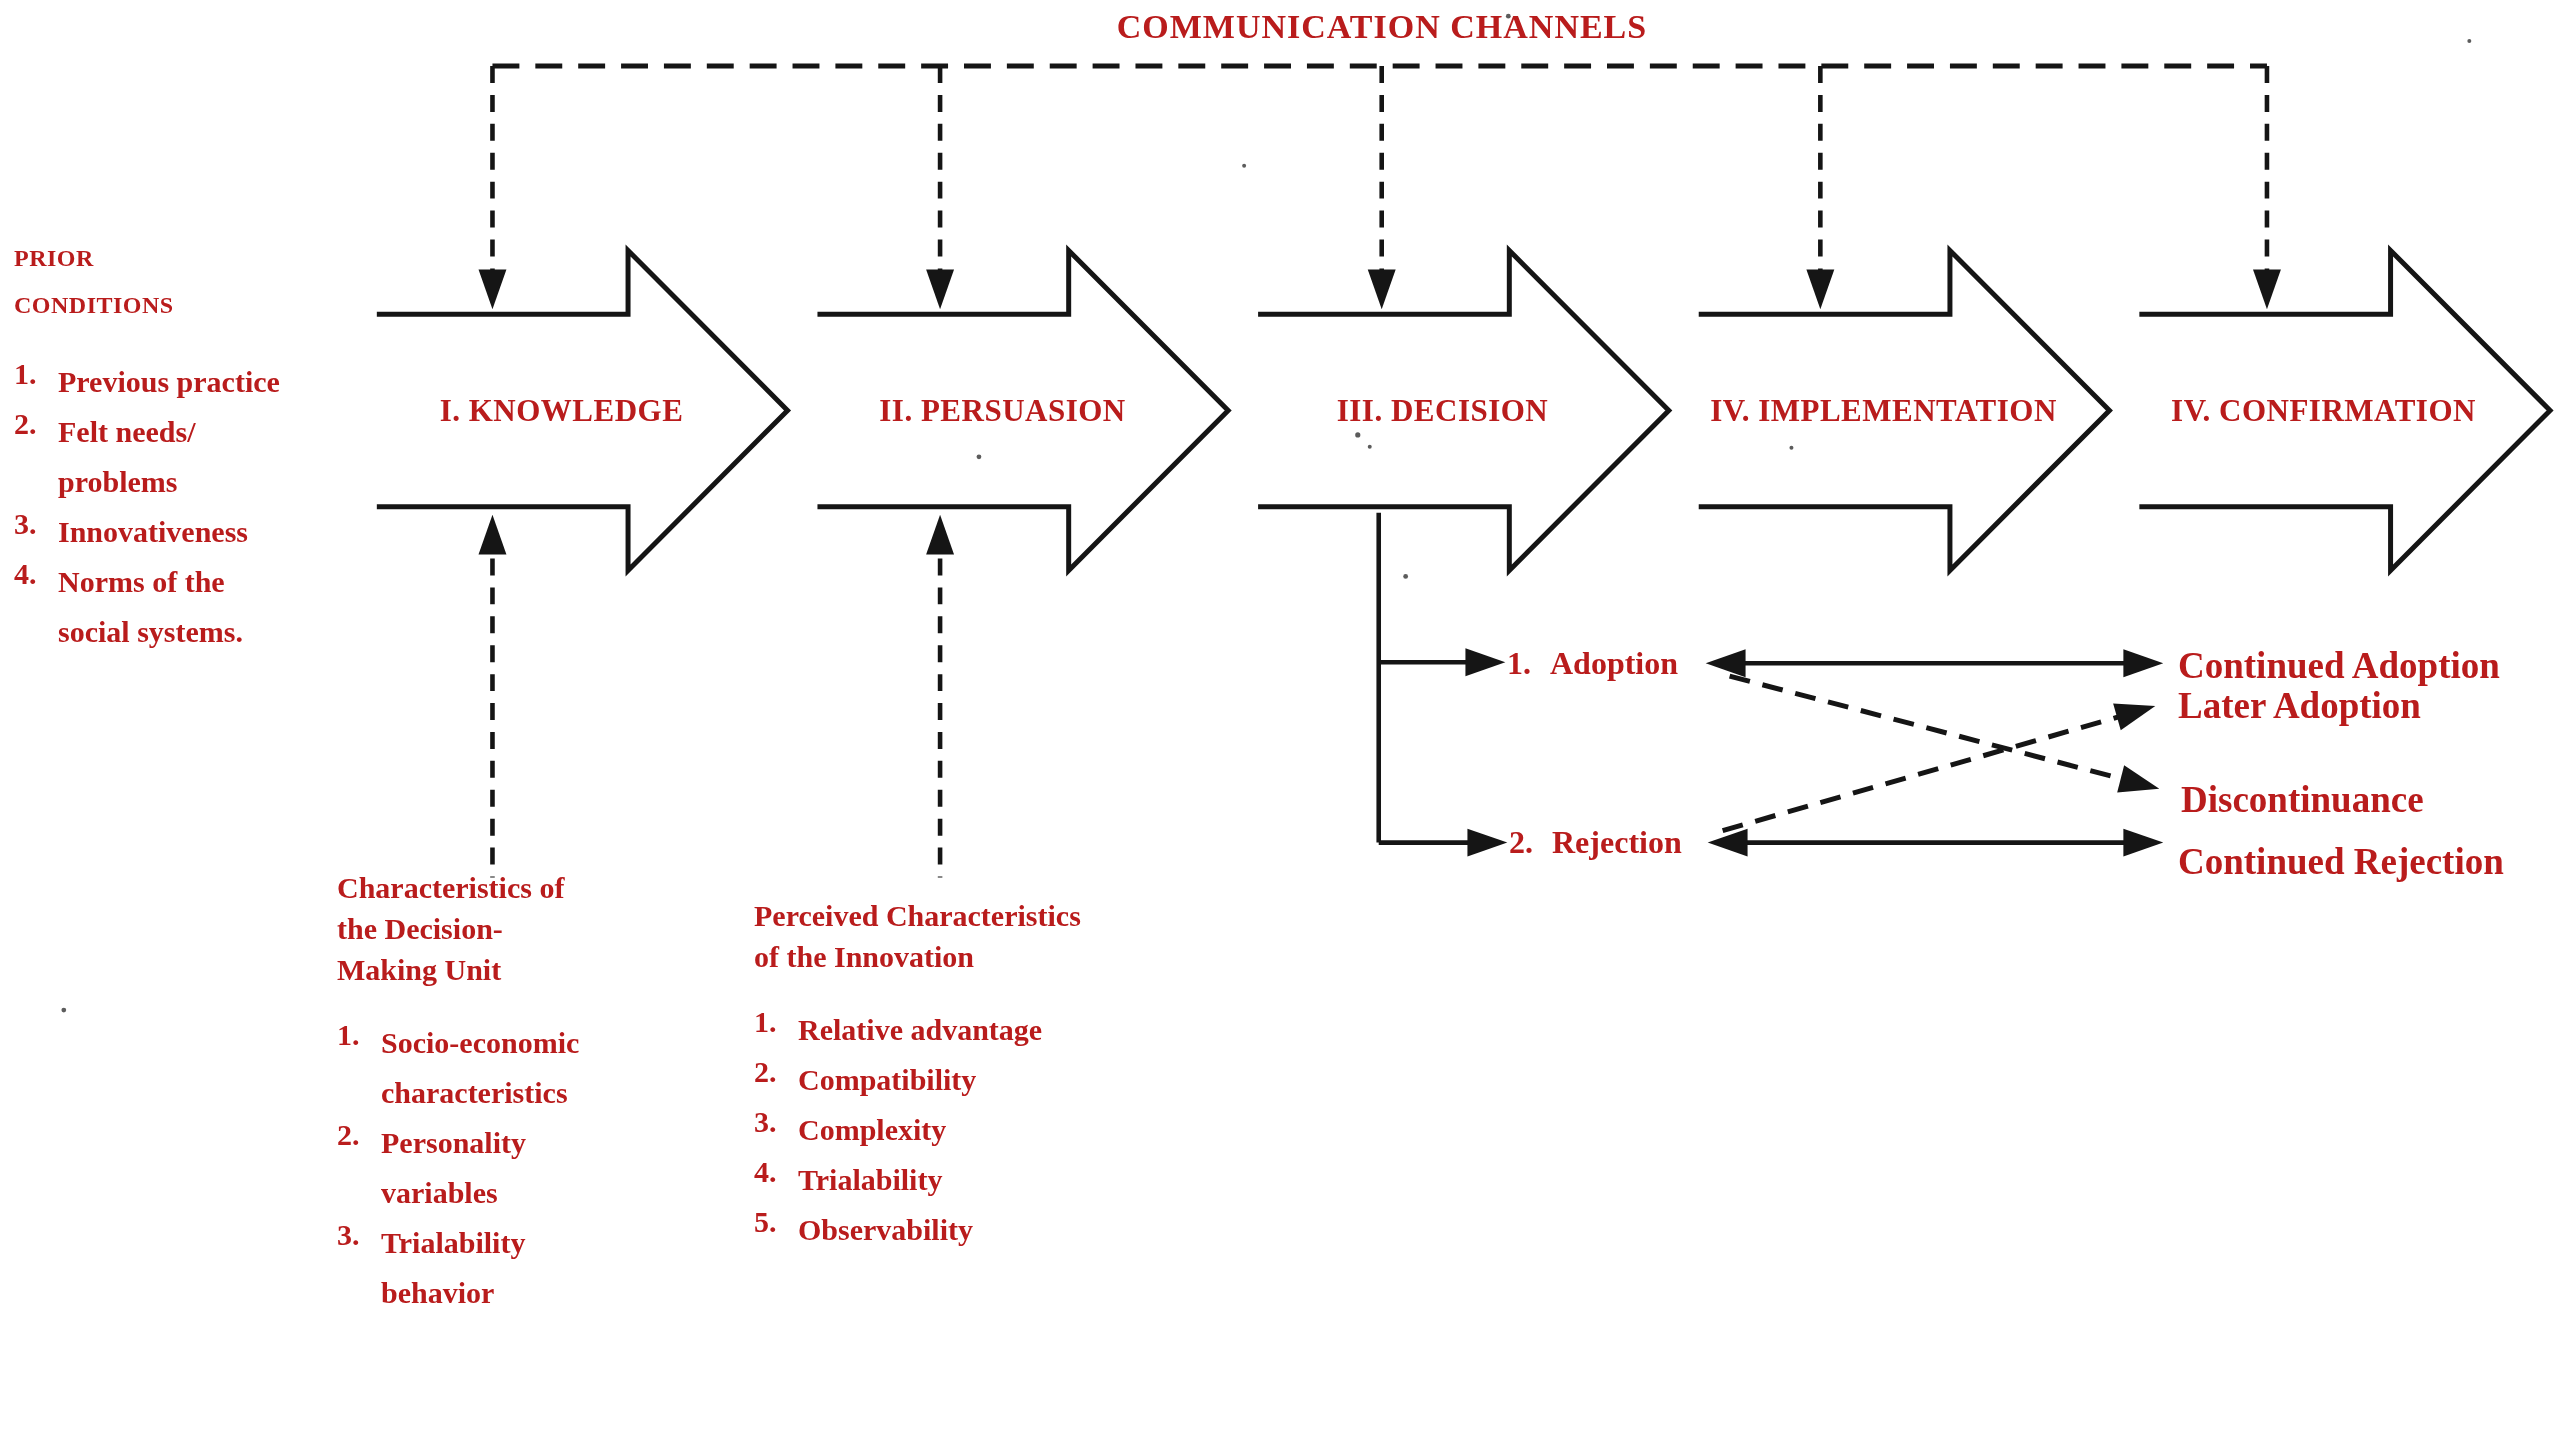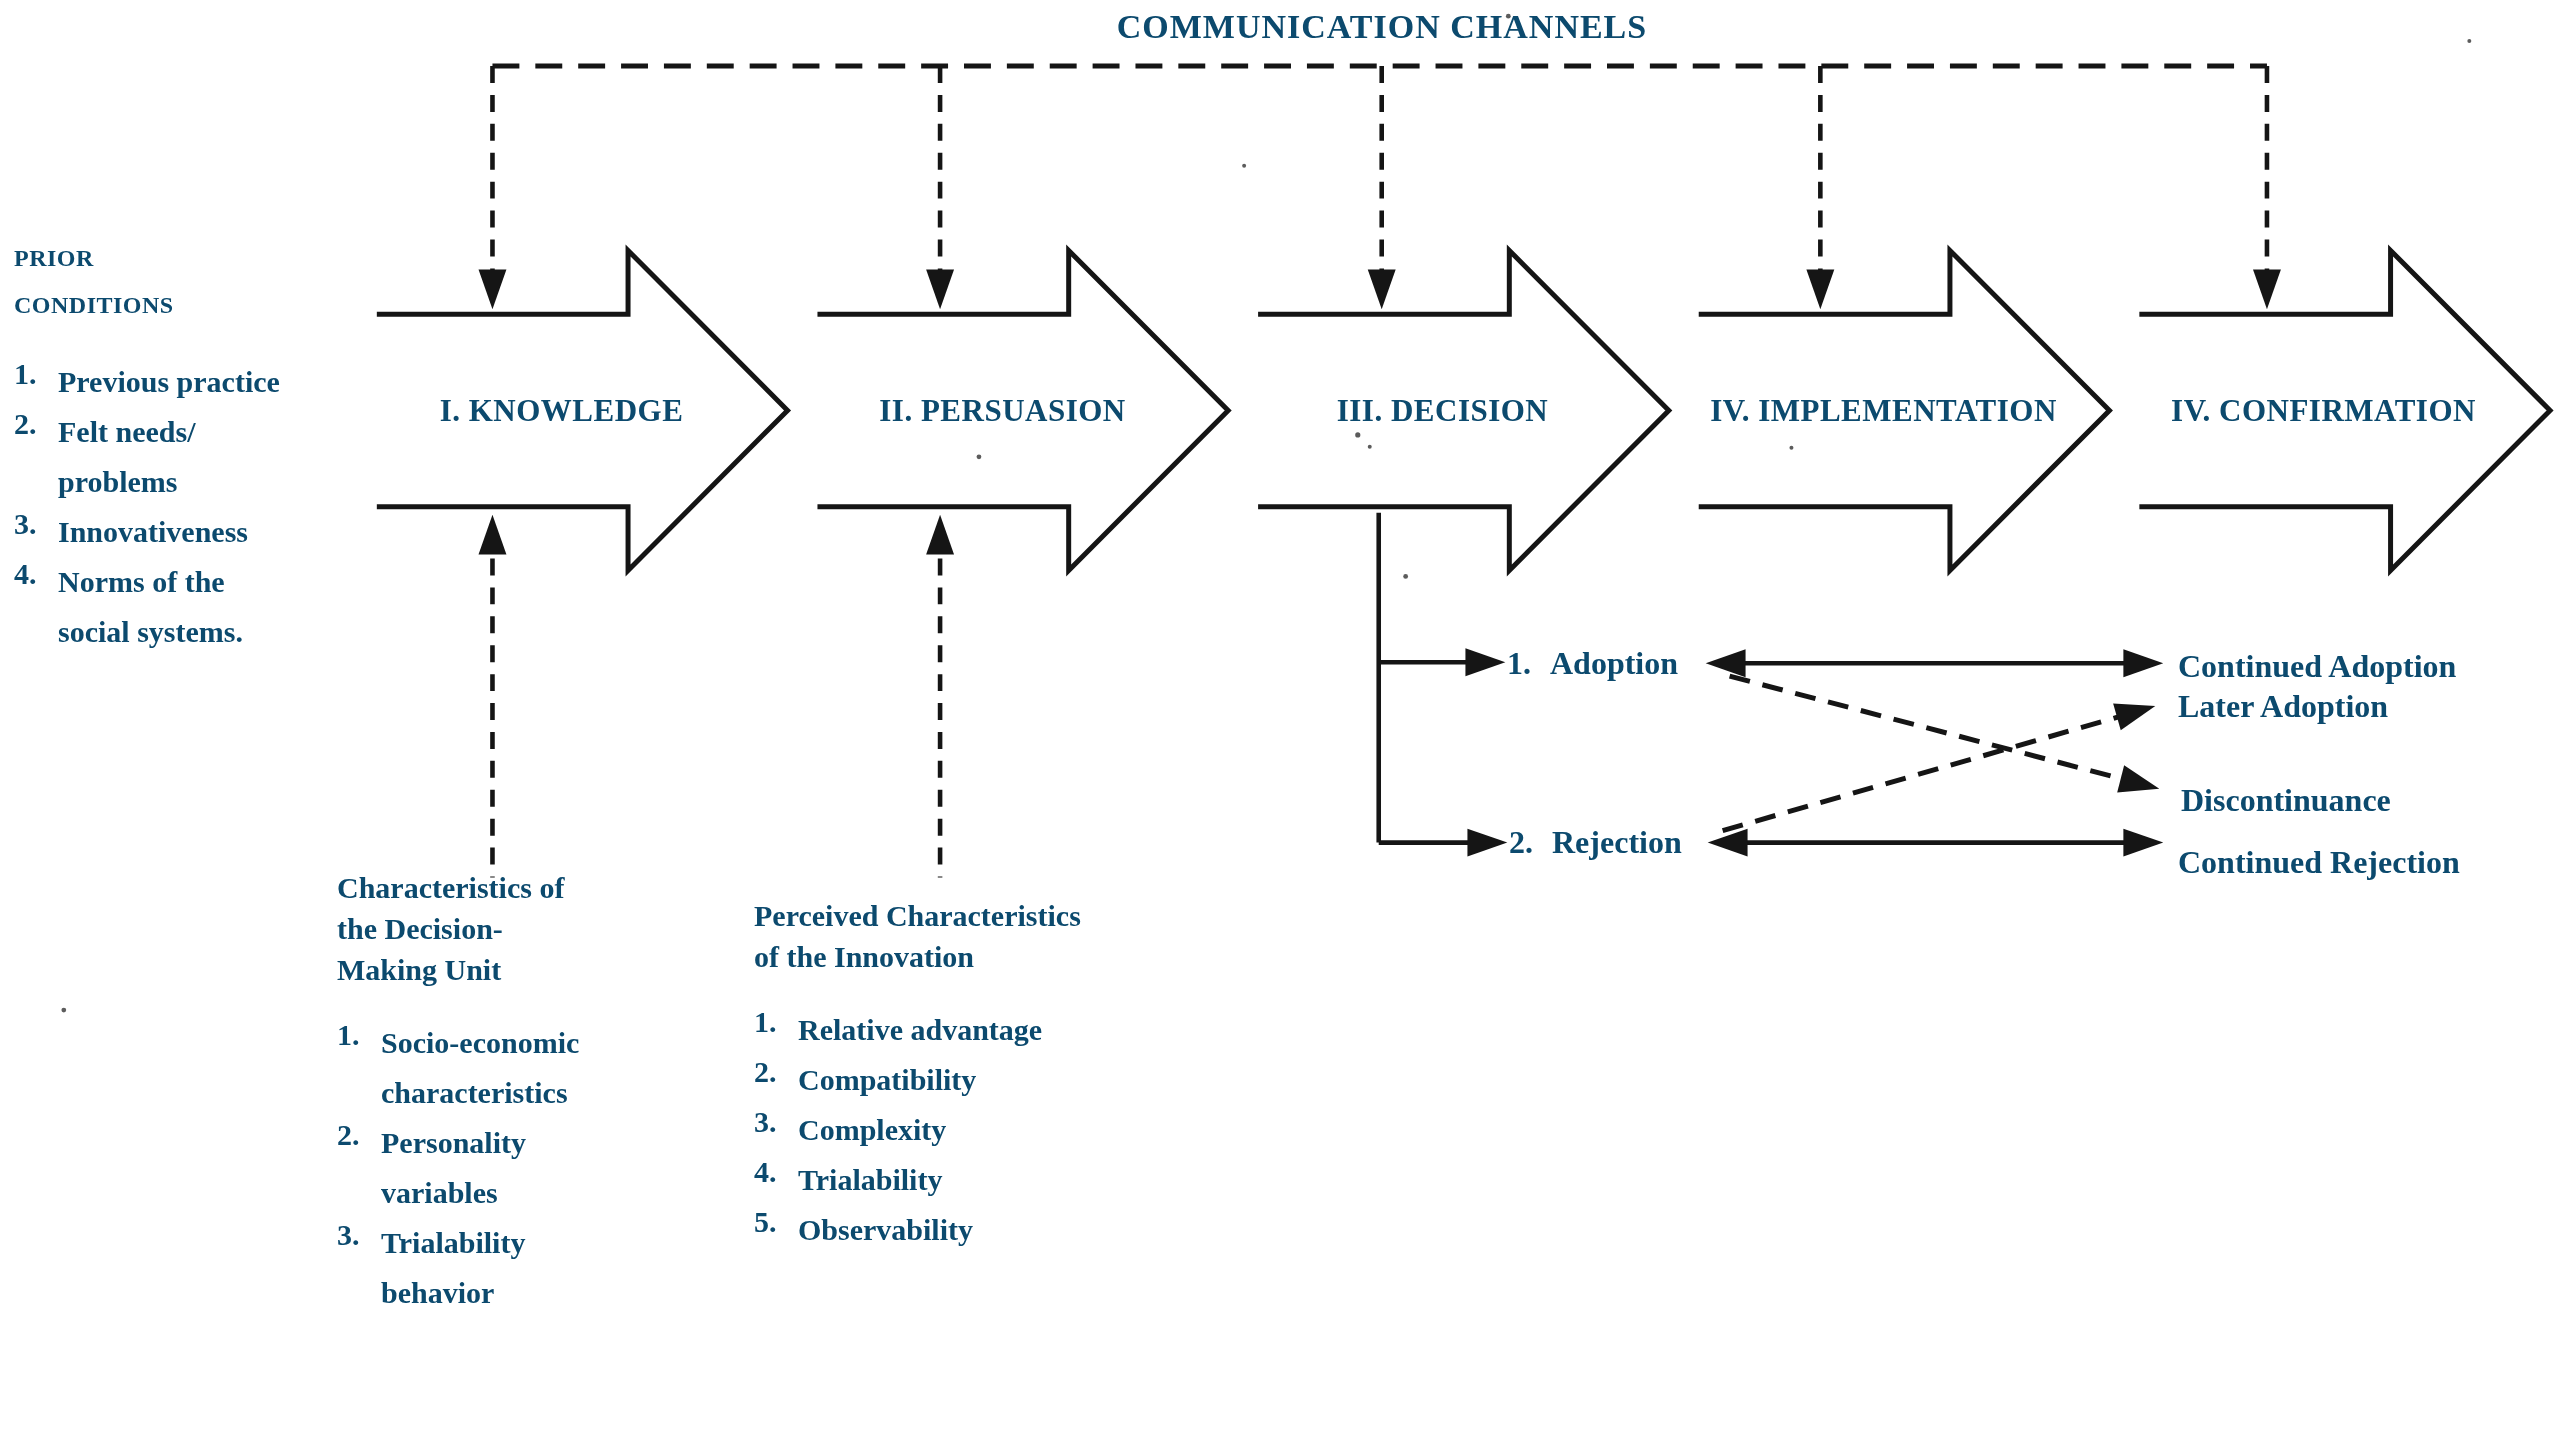--- a/index.html
+++ b/index.html
@@ -1,18 +1,18 @@
 <!DOCTYPE html>
 <html><head>
 <meta charset="utf-8">
 <style>
   html,body{margin:0;padding:0;background:#ffffff;}
   .page{
     position:relative;width:2576px;height:1439px;background:#ffffff;
-    font-family:"Liberation Serif","DejaVu Serif",serif;color:#0c4a6e;overflow:hidden;
+    font-family:"Liberation Serif","DejaVu Serif",serif;color:#b91c1c;overflow:hidden;
   }
   .page svg{position:absolute;left:0;top:0;}
   .title{
     position:absolute;left:1053px;top:6px;width:658px;text-align:center;
     font-size:34px;font-weight:700;letter-spacing:1px;line-height:42px;white-space:nowrap;
   }
   .stage-label{
     position:absolute;top:389px;width:459px;text-align:center;
     font-size:31px;font-weight:700;letter-spacing:0.5px;line-height:44px;white-space:nowrap;
   }
@@ -23,21 +23,21 @@
   .li{display:flex;font-size:30px;font-weight:700;line-height:42px;}
   .li .num{width:44px;flex:none;}
   .li .txt{display:block;}
   .tln{display:block;white-space:nowrap;margin-top:8px;}
   .tln:empty{display:none;}
   .branch-label{
     position:absolute;font-size:32px;font-weight:700;line-height:42px;white-space:nowrap;
   }
   .branch-label .num{display:inline-block;width:43px;}
   .outcome{
-    position:absolute;font-size:32px;font-weight:700;line-height:42px;white-space:nowrap;
+    position:absolute;font-size:37px;font-weight:700;line-height:42px;white-space:nowrap;
   }
 </style>
 </head>
 <body>
 
 <div class="page">
 
   <svg width="2576" height="1439" viewBox="0 0 2584 1443">
     <defs>
       <path id="stage-arrow-shape" d="M378 315 H630 V251 L790 411.5 L630 572 V508 H378"></path>

